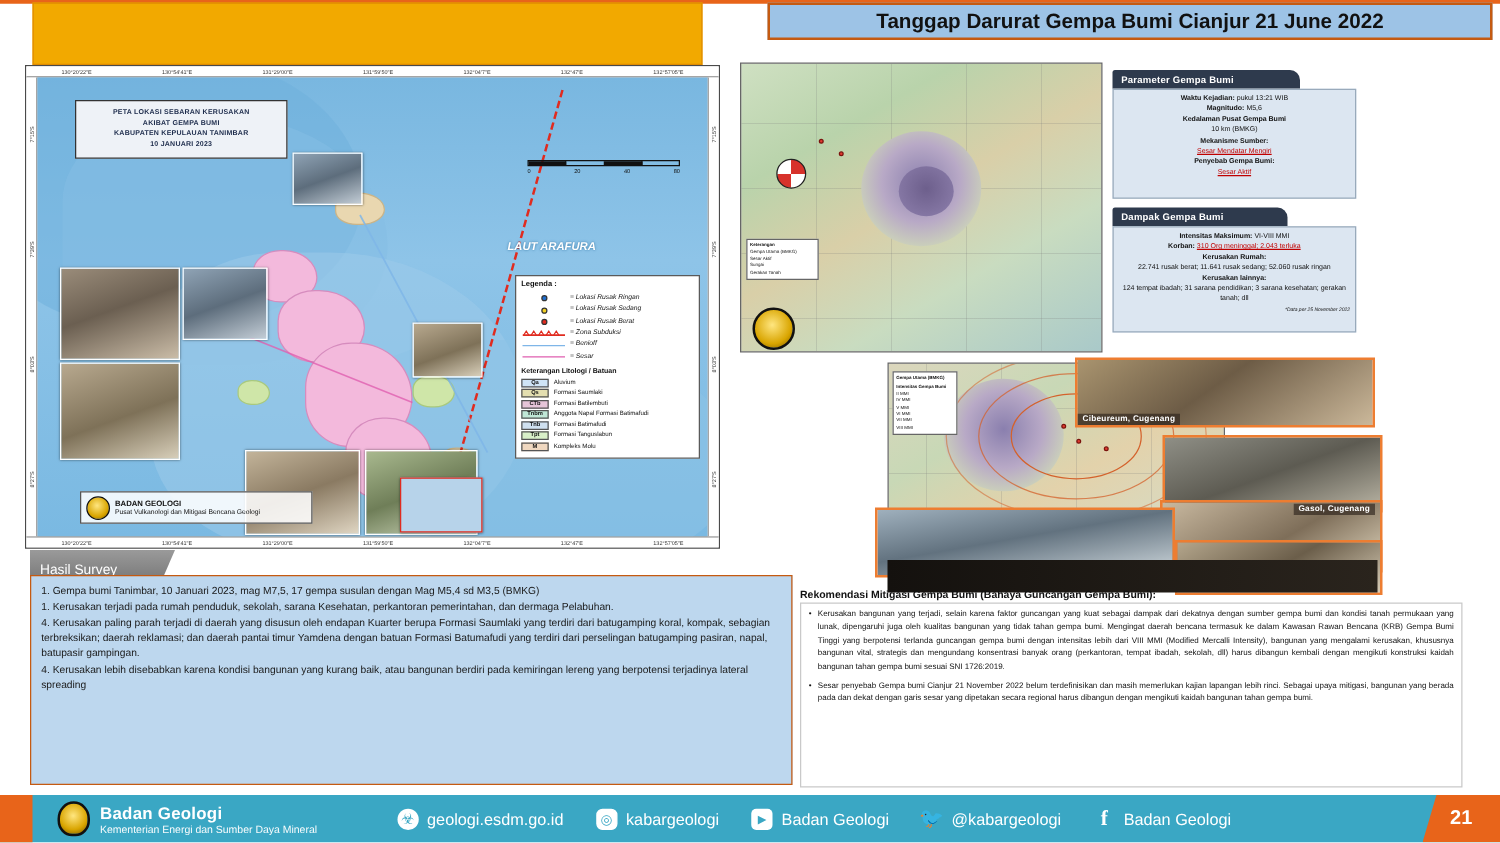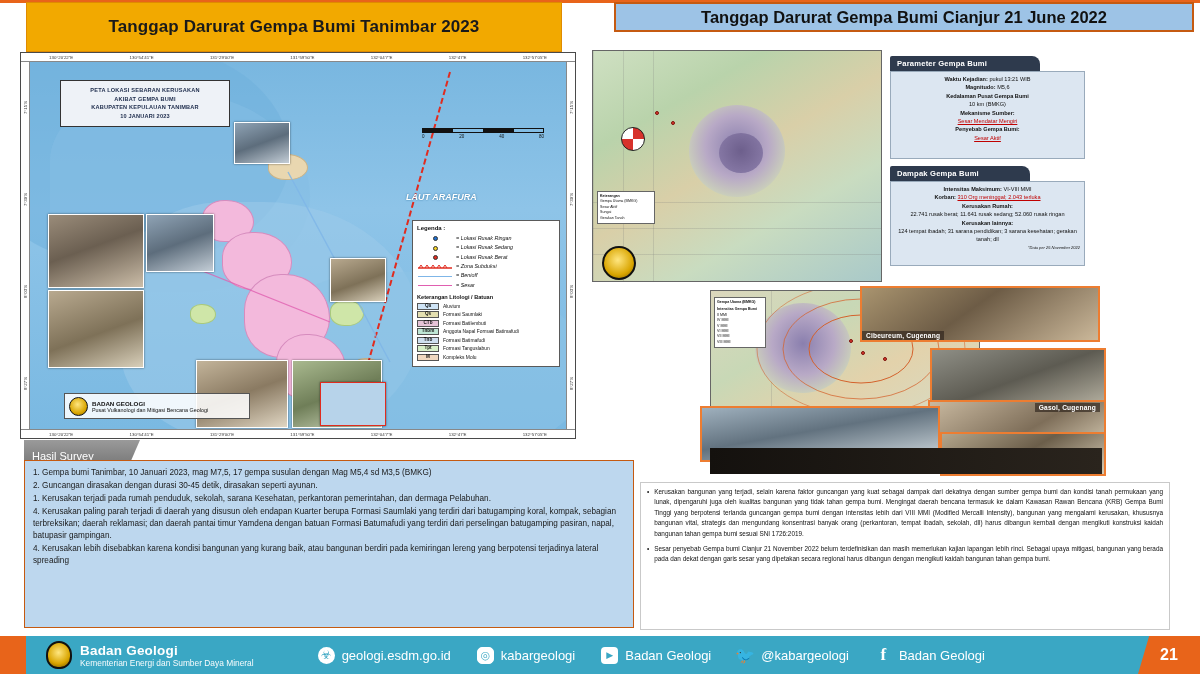--- a/index.html
+++ b/index.html
@@ -231,21 +231,20 @@
   .topbar { position:absolute; left:0; top:0; width:1200px; height:3px; background:#e8641a; }
 </style>
 </head>
 <body>
 
 <div class="slide">
 
   <div class="topbar"></div>
 
   <div id="left-title">
-    <div>Tanggap Darurat Gempa Bumi Tanimbar 2023</div>
   </div>
 
   <div id="left-map">
 
     <div class="coordstrip top">
       <span>130°20'22"E</span>
       <span>130°54'41"E</span>
       <span>131°29'00"E</span>
       <span>131°59'50"E</span>
       <span>132°04'7"E</span>
@@ -412,21 +411,20 @@
           <span class="nm">Kompleks Molu</span>
         </div>
       </div>
 
     </div>
   </div>
 
   <div id="hasil-tab">Hasil Survey</div>
   <div id="hasil-box">
     <p>1. Gempa bumi Tanimbar, 10 Januari 2023, mag M7,5, 17 gempa susulan dengan Mag M5,4 sd M3,5 (BMKG)</p>
-    <p>2. Guncangan dirasakan dengan durasi 30-45 detik, dirasakan seperti ayunan.</p>
     <p>1. Kerusakan terjadi pada rumah penduduk, sekolah, sarana Kesehatan, perkantoran pemerintahan, dan dermaga Pelabuhan.</p>
     <p>4. Kerusakan paling parah terjadi di daerah yang disusun oleh endapan Kuarter berupa Formasi Saumlaki yang terdiri dari batugamping koral, kompak, sebagian terbreksikan; daerah reklamasi; dan daerah pantai timur Yamdena dengan batuan Formasi Batumafudi yang terdiri dari perselingan batugamping pasiran, napal, batupasir gampingan.</p>
     <p>4. Kerusakan lebih disebabkan karena kondisi bangunan yang kurang baik, atau bangunan berdiri pada kemiringan lereng yang berpotensi terjadinya lateral spreading</p>
   </div>
 
   <div id="right-title">Tanggap Darurat Gempa Bumi Cianjur 21 June 2022</div>
 
   <div id="cianjur-panel">
 
 
@@ -525,20 +523,21 @@
     <div class="dmgPhoto dp2" style="left:350px;top:320px;width:176px;height:62px;"></div>
     <div class="dmgPhoto dp3" style="left:348px;top:372px;width:178px;height:58px;">
       <span class="cap" style="left:auto;right:4px;top:1px;bottom:auto;">Gasol, Cugenang</span>
     </div>
     <div class="dmgPhoto dp4" style="left:120px;top:378px;width:240px;height:56px;"></div>
     <div class="dmgPhoto dp5" style="left:360px;top:404px;width:166px;height:44px;"></div>
 
     <div class="bgBanner" style="left:130px;top:420px;width:392px;height:26px;background:linear-gradient(90deg,#14110e,#2a241d);"></div>
   </div>
 
+  <div id="rek-title">Rekomendasi Mitigasi Gempa Bumi (Bahaya Guncangan Gempa Bumi):</div>
   <div id="rek-box">
     <div class="bullet">
       <span class="b">•</span>
       <span>Kerusakan bangunan yang terjadi, selain karena faktor guncangan yang kuat sebagai dampak dari dekatnya dengan sumber gempa bumi dan kondisi tanah permukaan yang lunak, dipengaruhi juga oleh kualitas bangunan yang tidak tahan gempa bumi. Mengingat daerah bencana termasuk ke dalam Kawasan Rawan Bencana (KRB) Gempa Bumi Tinggi yang berpotensi terlanda guncangan gempa bumi dengan intensitas lebih dari VIII MMI (Modified Mercalli Intensity), bangunan yang mengalami kerusakan, khususnya bangunan vital, strategis dan mengundang konsentrasi banyak orang (perkantoran, tempat ibadah, sekolah, dll) harus dibangun kembali dengan mengikuti konstruksi kaidah bangunan tahan gempa bumi sesuai SNI 1726:2019.</span>
     </div>
     <div class="bullet">
       <span class="b">•</span>
       <span>Sesar penyebab Gempa bumi Cianjur 21 November 2022 belum terdefinisikan dan masih memerlukan kajian lapangan lebih rinci. Sebagai upaya mitigasi, bangunan yang berada pada dan dekat dengan garis sesar yang dipetakan secara regional harus dibangun dengan mengikuti kaidah bangunan tahan gempa bumi.</span>
     </div>
   </div>

